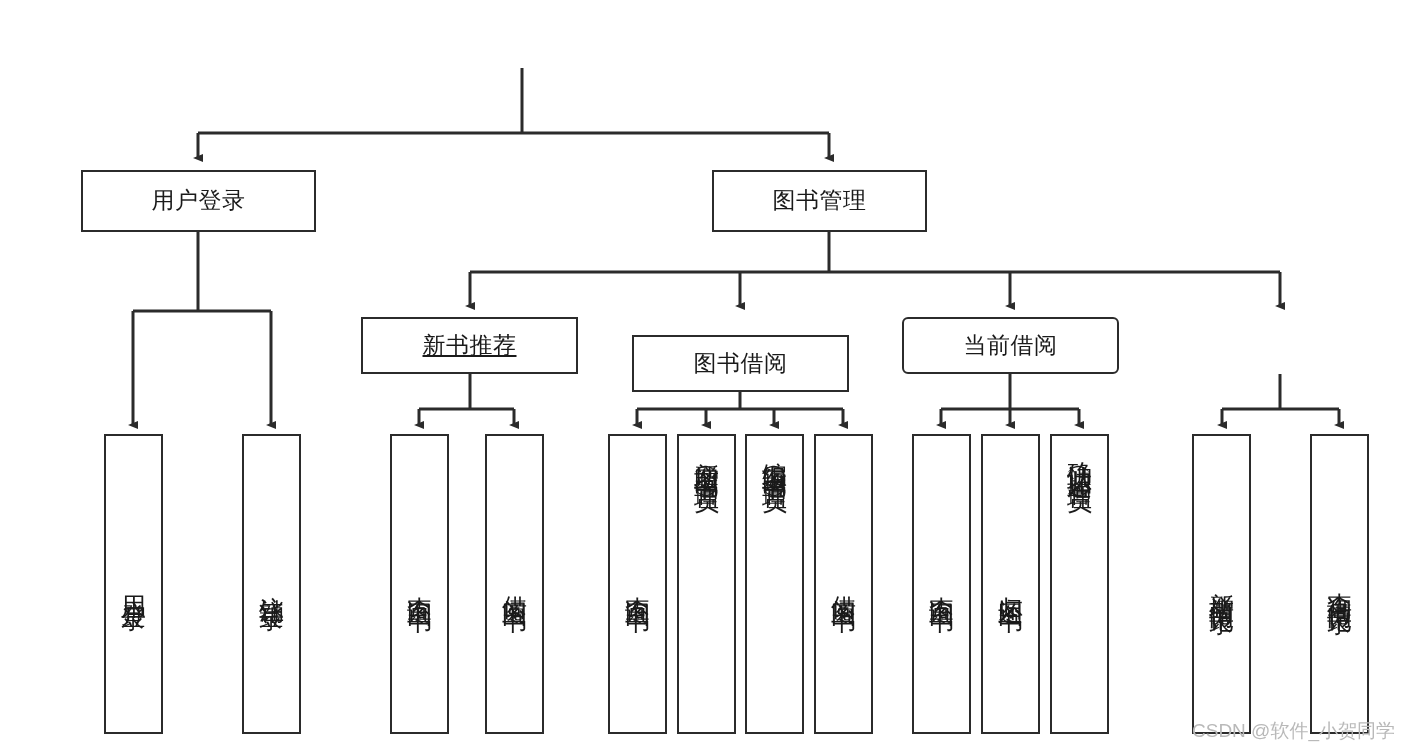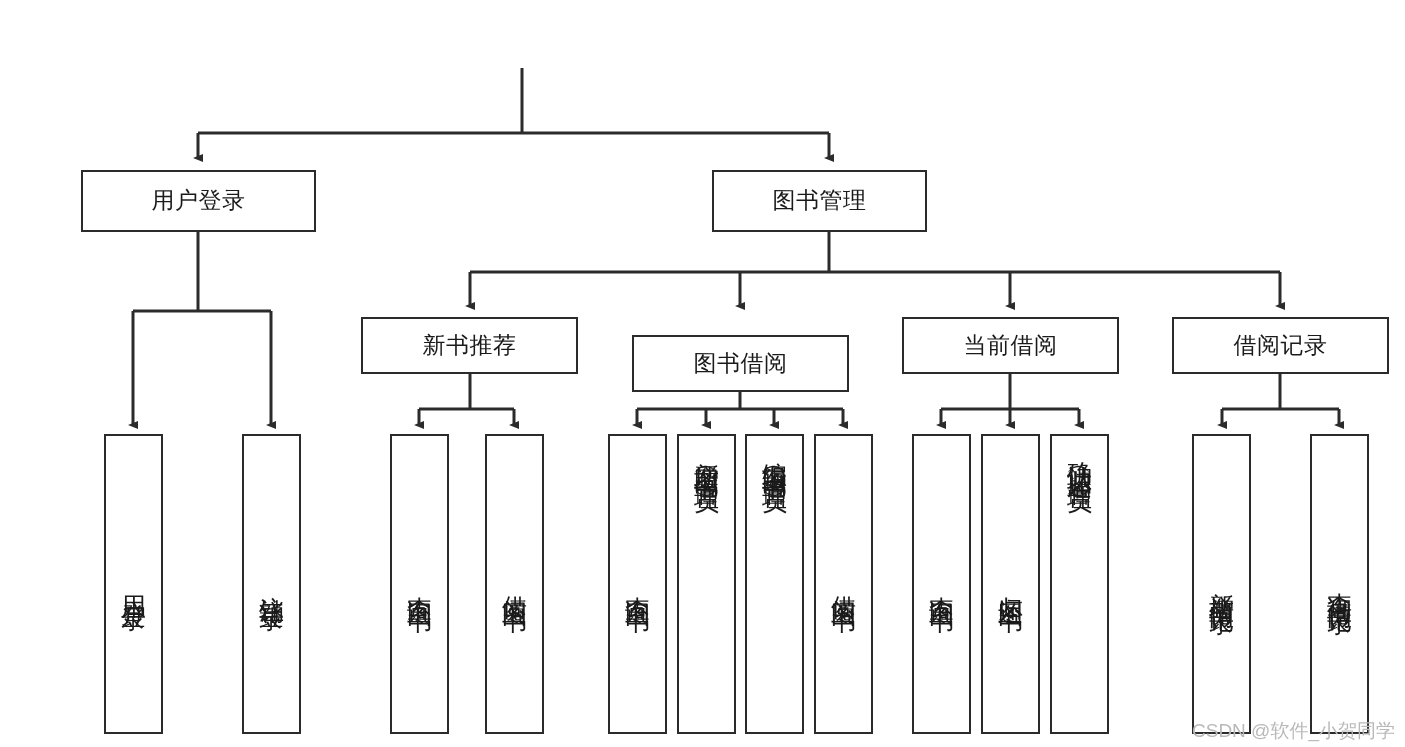--- a/index.html
+++ b/index.html
@@ -134,35 +134,32 @@
 
 
   <div class="node horiz" style="left:81px; top:170px; width:235px; height:62px;">
     <span class="lbl">用户登录</span>
   </div>
 
   <div class="node horiz" style="left:712px; top:170px; width:215px; height:62px;">
     <span class="lbl">图书管理</span>
   </div>
 
-  <div class="node horiz" style="left:361px; top:317px; width:217px; height:57px;">
+  <div class="node horiz" style="left:361px; top:317px; width:217px; height:57px;text-decoration:underline;">
     <span class="lbl">新书推荐</span>
   </div>
 
   <div class="node horiz" style="left:632px; top:335px; width:217px; height:57px;">
     <span class="lbl">图书借阅</span>
   </div>
 
-  <div class="node horiz" style="left:902px; top:317px; width:217px; height:57px;">
+  <div class="node horiz" style="left:902px; top:317px; width:217px; height:57px;border-radius:6px;">
     <span class="lbl">当前借阅</span>
   </div>
 
-  <div class="node horiz" style="left:1172px; top:317px; width:217px; height:57px;">
-    <span class="lbl">借阅记录</span>
-  </div>
 
   <div class="node vert" style="left:104px; top:434px; width:59px; height:300px;">
     <span class="lbl">用户登录</span>
   </div>
 
   <div class="node vert" style="left:242px; top:434px; width:59px; height:300px;">
     <span class="lbl">注销登录</span>
   </div>
 
   <div class="node vert" style="left:390px; top:434px; width:59px; height:300px;">

